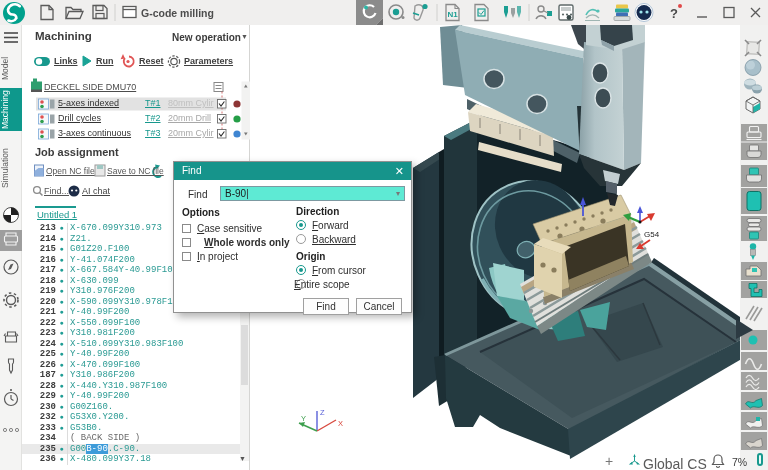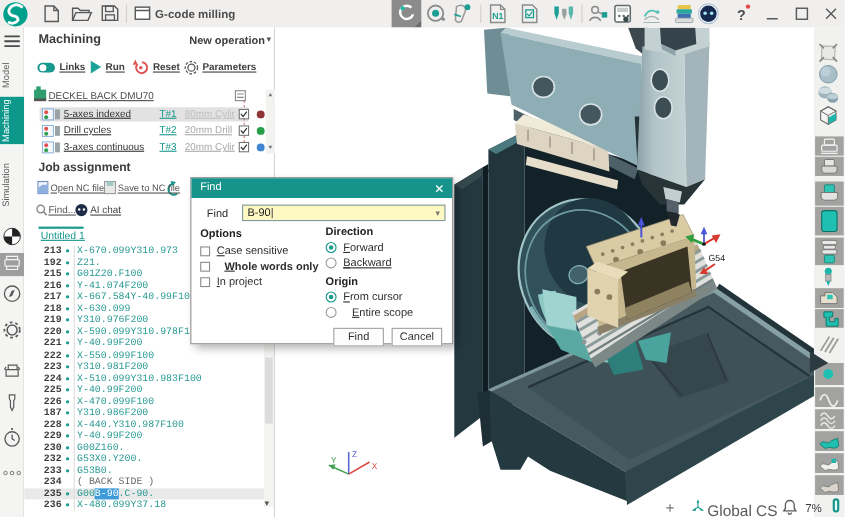--- a/index.html
+++ b/index.html
@@ -409,21 +409,21 @@
 
       <circle cx="215" cy="74.5" r="3.6" fill="#8e3535"></circle>
       <circle cx="215" cy="89.5" r="3.6" fill="#259e47"></circle>
       <circle cx="215" cy="104.5" r="3.6" fill="#3f86d2"></circle>
 
       <rect x="219.5" y="52" width="8.5" height="58" fill="#f2f2f1"></rect>
       <path d="M222,58 l1.8,-3 l1.8,3 z" fill="#777"></path>
       <path d="M222,103 l1.8,3 l1.8,-3 z" fill="#777"></path>
       </g>
     </svg>
-    <div class="small" style="left:22px; top:57px; color:#4c4c4c;">DECKEL BACK DMU70</div>
+    <div class="small" style="left:22px; top:57px; color:#4c4c4c;">DECKEL SIDE DMU70</div>
     <div class="small" style="left:36px; top:73px; color:#333;">5-axes indexed</div>
     <div class="small tealtx" style="left:123px; top:73px;">T#1</div>
     <div class="small" style="left:146px; top:73px; color:#c0c0c0;">80mm Cylir</div>
     <div class="small" style="left:36px; top:88px; color:#333;">Drill cycles</div>
     <div class="small tealtx" style="left:123px; top:88px;">T#2</div>
     <div class="small" style="left:146px; top:88px; color:#a8a8a8;">20mm Drill</div>
     <div class="small" style="left:36px; top:103px; color:#333;">3-axes continuous</div>
     <div class="small tealtx" style="left:123px; top:103px;">T#3</div>
     <div class="small" style="left:146px; top:103px; color:#a8a8a8;">20mm Cylir</div>
 
@@ -449,21 +449,21 @@
     <div class="small" style="left:24px; top:141px; color:#555; font-size:8.5px;">Open NC file</div>
     <div class="small" style="left:85px; top:141px; color:#555; font-size:8.5px;">Save to NC file</div>
     <div class="small" style="left:22px; top:161px; color:#555;">Find...</div>
     <div class="small" style="left:60px; top:161px; color:#444;">AI chat</div>
 
     <div style="position:absolute; left:13px; top:181px; width:41px; border-top:2px solid #1a9a90;"></div>
     <div class="small tealtx" style="left:15px; top:184px; font-size:9.5px;">Untitled 1</div>
 
     <div id="gcode" style="position:absolute; left:0; top:198px; width:219px; height:247px; overflow:hidden;">
       <div class="gl"><span class="n">213</span><span class="d">●</span><span class="c">X-670.099Y310.973</span></div>
-      <div class="gl"><span class="n">192</span><span class="d">●</span><span class="c">Z21.</span></div>
+      <div class="gl"><span class="n">214</span><span class="d">●</span><span class="c">Z21.</span></div>
       <div class="gl"><span class="n">215</span><span class="d">●</span><span class="c">G01Z20.F100</span></div>
       <div class="gl"><span class="n">216</span><span class="d">●</span><span class="c">Y-41.074F200</span></div>
       <div class="gl"><span class="n">217</span><span class="d">●</span><span class="c">X-667.584Y-40.99F100</span></div>
       <div class="gl"><span class="n">218</span><span class="d">●</span><span class="c">X-630.099</span></div>
       <div class="gl"><span class="n">219</span><span class="d">●</span><span class="c">Y310.976F200</span></div>
       <div class="gl"><span class="n">220</span><span class="d">●</span><span class="c">X-590.099Y310.978F100</span></div>
       <div class="gl"><span class="n">221</span><span class="d">●</span><span class="c">Y-40.99F200</span></div>
       <div class="gl"><span class="n">222</span><span class="d">●</span><span class="c">X-550.099F100</span></div>
       <div class="gl"><span class="n">223</span><span class="d">●</span><span class="c">Y310.981F200</span></div>
       <div class="gl"><span class="n">224</span><span class="d">●</span><span class="c">X-510.099Y310.983F100</span></div>
@@ -580,40 +580,40 @@
   <svg class="abs" style="left:736px; top:316px; z-index:5;" width="20" height="26" viewBox="0 0 20 26">
     <polygon points="0,3 17,14 0,23" fill="#2c3a42"></polygon>
   </svg>
 
   <div class="abs" style="left:757px; top:453px; width:6px; height:13px; border:2px solid #17988d; border-radius:3px; background:#eafaf8;"></div>
 
   <div id="dialog" class="abs">
     <div id="dlgtitle">Find</div>
     <div style="position:absolute; right:7px; top:3px; color:#fff; font-size:11px;">✕</div>
     <div class="dlbl" style="left:14px; top:27px;">Find</div>
-    <div style="position:absolute; left:46px; top:24px; width:185px; height:15px; border:1px solid #7c99a1; background:#fef9c3; font-size:10px; color:#1b1b1b; line-height:13px; padding-left:4px;">B-90<span style="color:#333">|</span>
+    <div style="position:absolute; left:46px; top:24px; width:185px; height:15px; border:1px solid #7c99a1; background:#5eead4; font-size:10px; color:#1b1b1b; line-height:13px; padding-left:4px;">B-90<span style="color:#333">|</span>
       <span style="position:absolute; right:4px; top:0px; color:#777; font-size:8px;">▾</span>
     </div>
     <div class="dbold" style="left:8px; top:45px;">Options</div>
     <div class="chk" style="left:8px; top:62px;"></div>
     <div class="dlbl" style="left:23px; top:61px;"><u>C</u>ase sensitive</div>
     <div class="chk" style="left:8px; top:76px;"></div>
     <div class="dlbl" style="left:30px; top:75px;font-weight:bold;"><u>W</u>hole words only</div>
     <div class="chk" style="left:8px; top:90px;"></div>
     <div class="dlbl" style="left:23px; top:89px;"><u>I</u>n project</div>
     <div class="dbold" style="left:122px; top:44px;">Direction</div>
     <div class="rad radon" style="left:122px; top:58px;"></div>
     <div class="dlbl" style="left:138px; top:58px;"><u>F</u>orward</div>
     <div class="rad" style="left:122px; top:72px;"></div>
     <div class="dlbl" style="left:138px; top:72px;text-decoration:underline;"><u>B</u>ackward</div>
     <div class="dbold" style="left:122px; top:89px;">Origin</div>
     <div class="rad radon" style="left:122px; top:103px;"></div>
     <div class="dlbl" style="left:138px; top:103px;"><u>F</u>rom cursor</div>
     <div class="rad" style="left:122px; top:117px;"></div>
-    <div class="dlbl" style="left:146px; top:117px;text-align:center;"><u>E</u>ntire scope</div>
+    <div class="dlbl" style="left:120px; top:117px;text-align:center;"><u>E</u>ntire scope</div>
     <div class="dbtn" style="left:129px; top:136px;">Find</div>
     <div class="dbtn" style="left:182px; top:136px;">Cancel</div>
   </div>
 
   <div class="sttxt" style="left:605px; top:453px; font-size:14px; color:#777;">+</div>
   <div class="sttxt" style="left:643px; top:456px; font-size:14px;">Global CS</div>
   <div class="sttxt" style="left:732px; top:456px; color:#3c3c3c; font-size:10.5px;">7%</div>
 
 </div>
 

